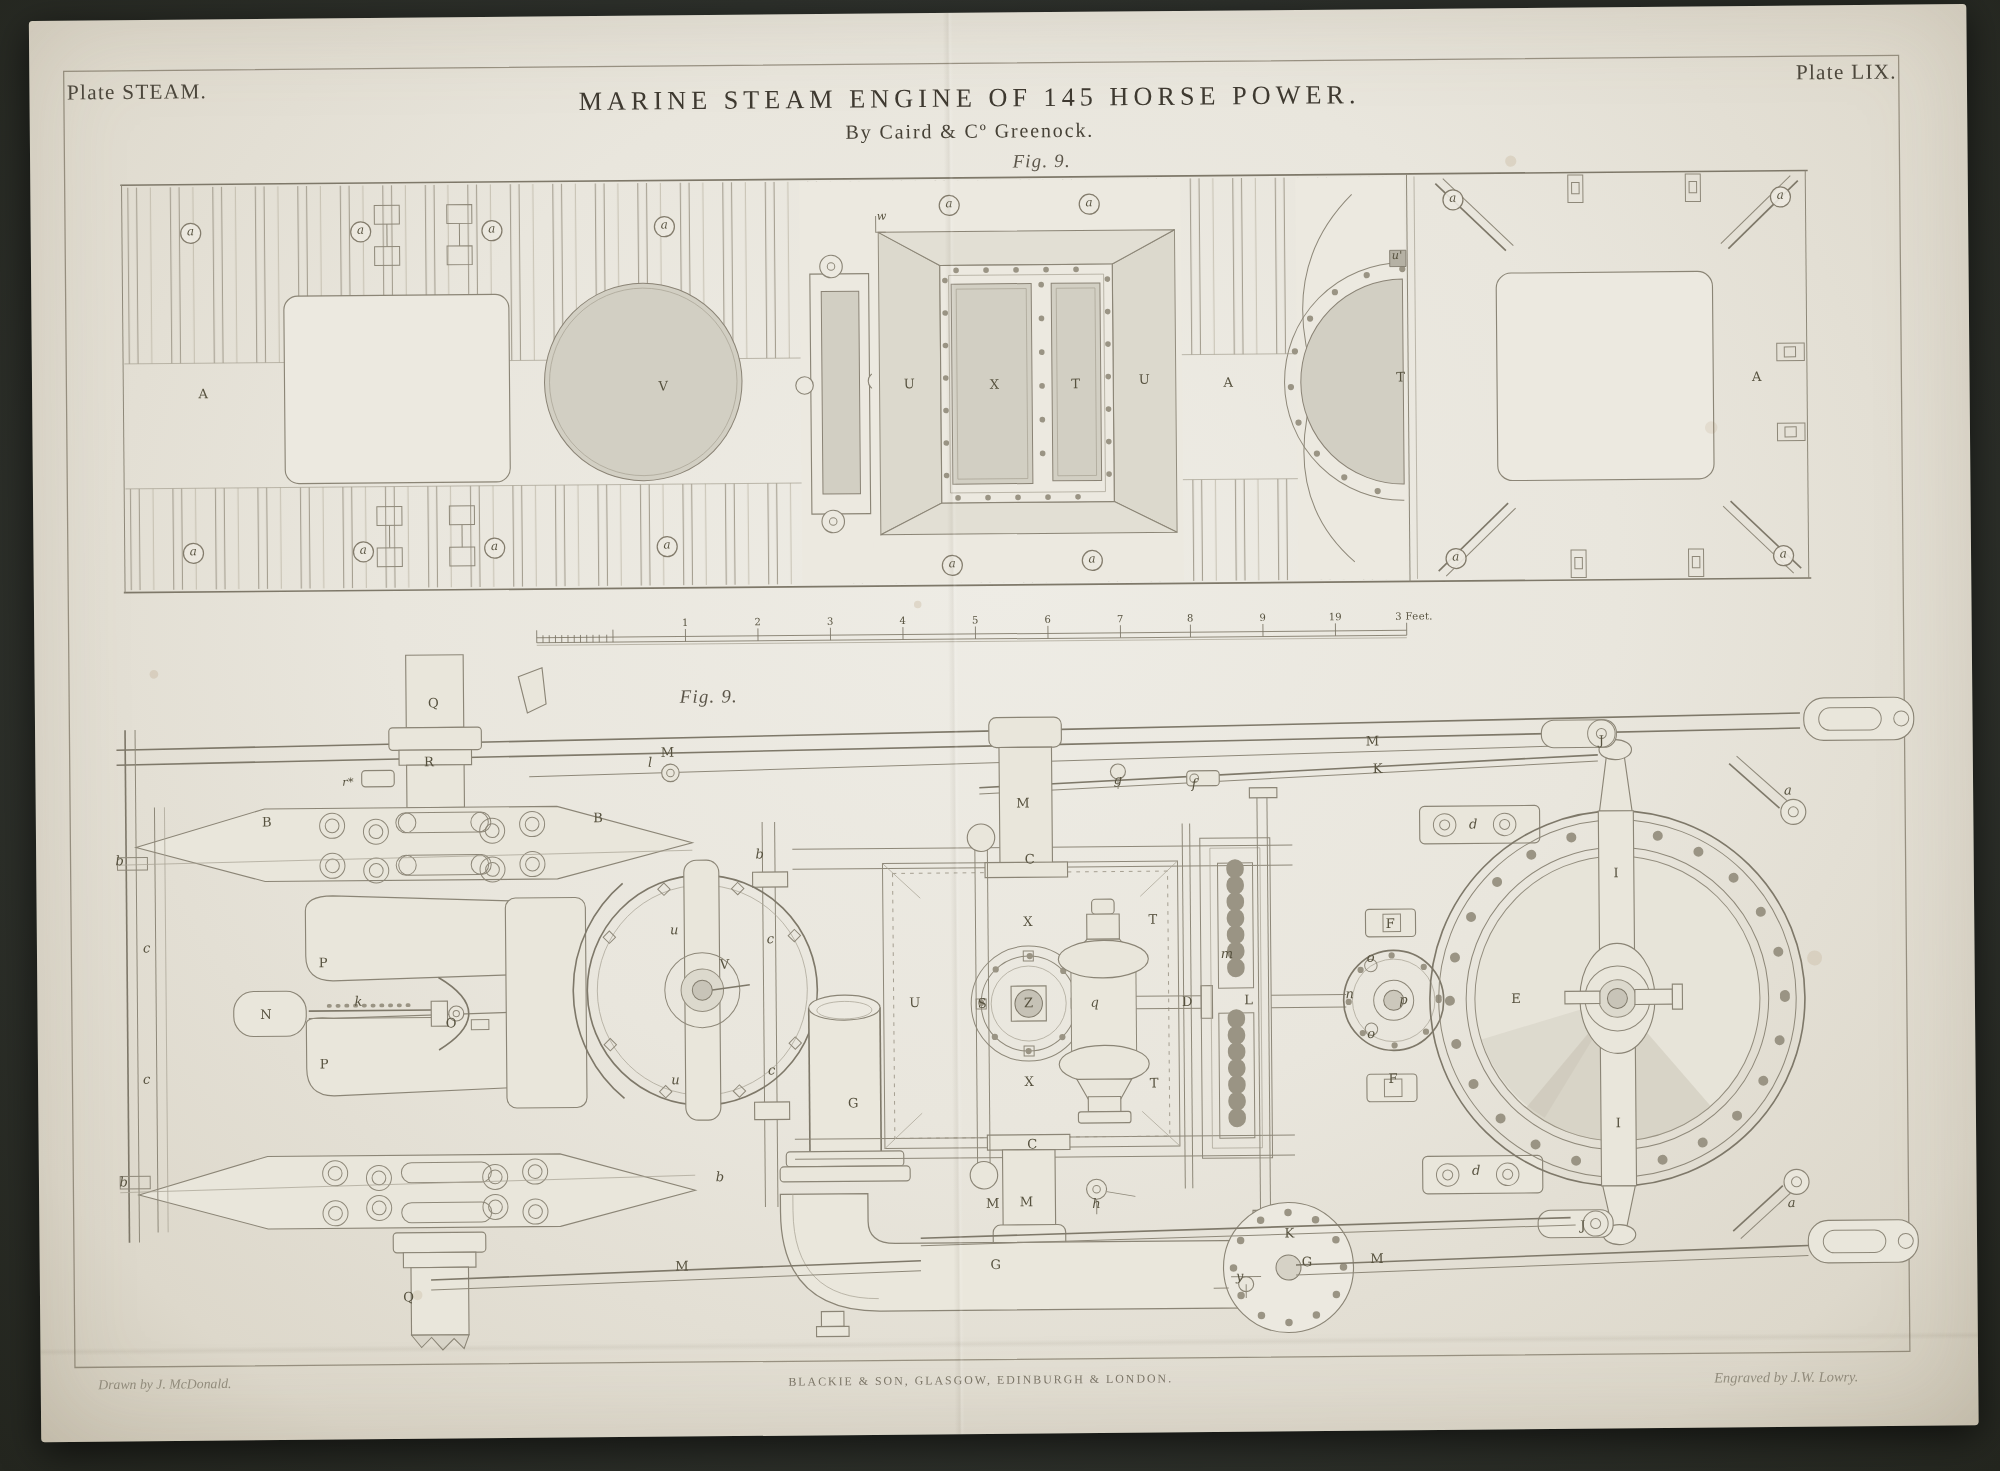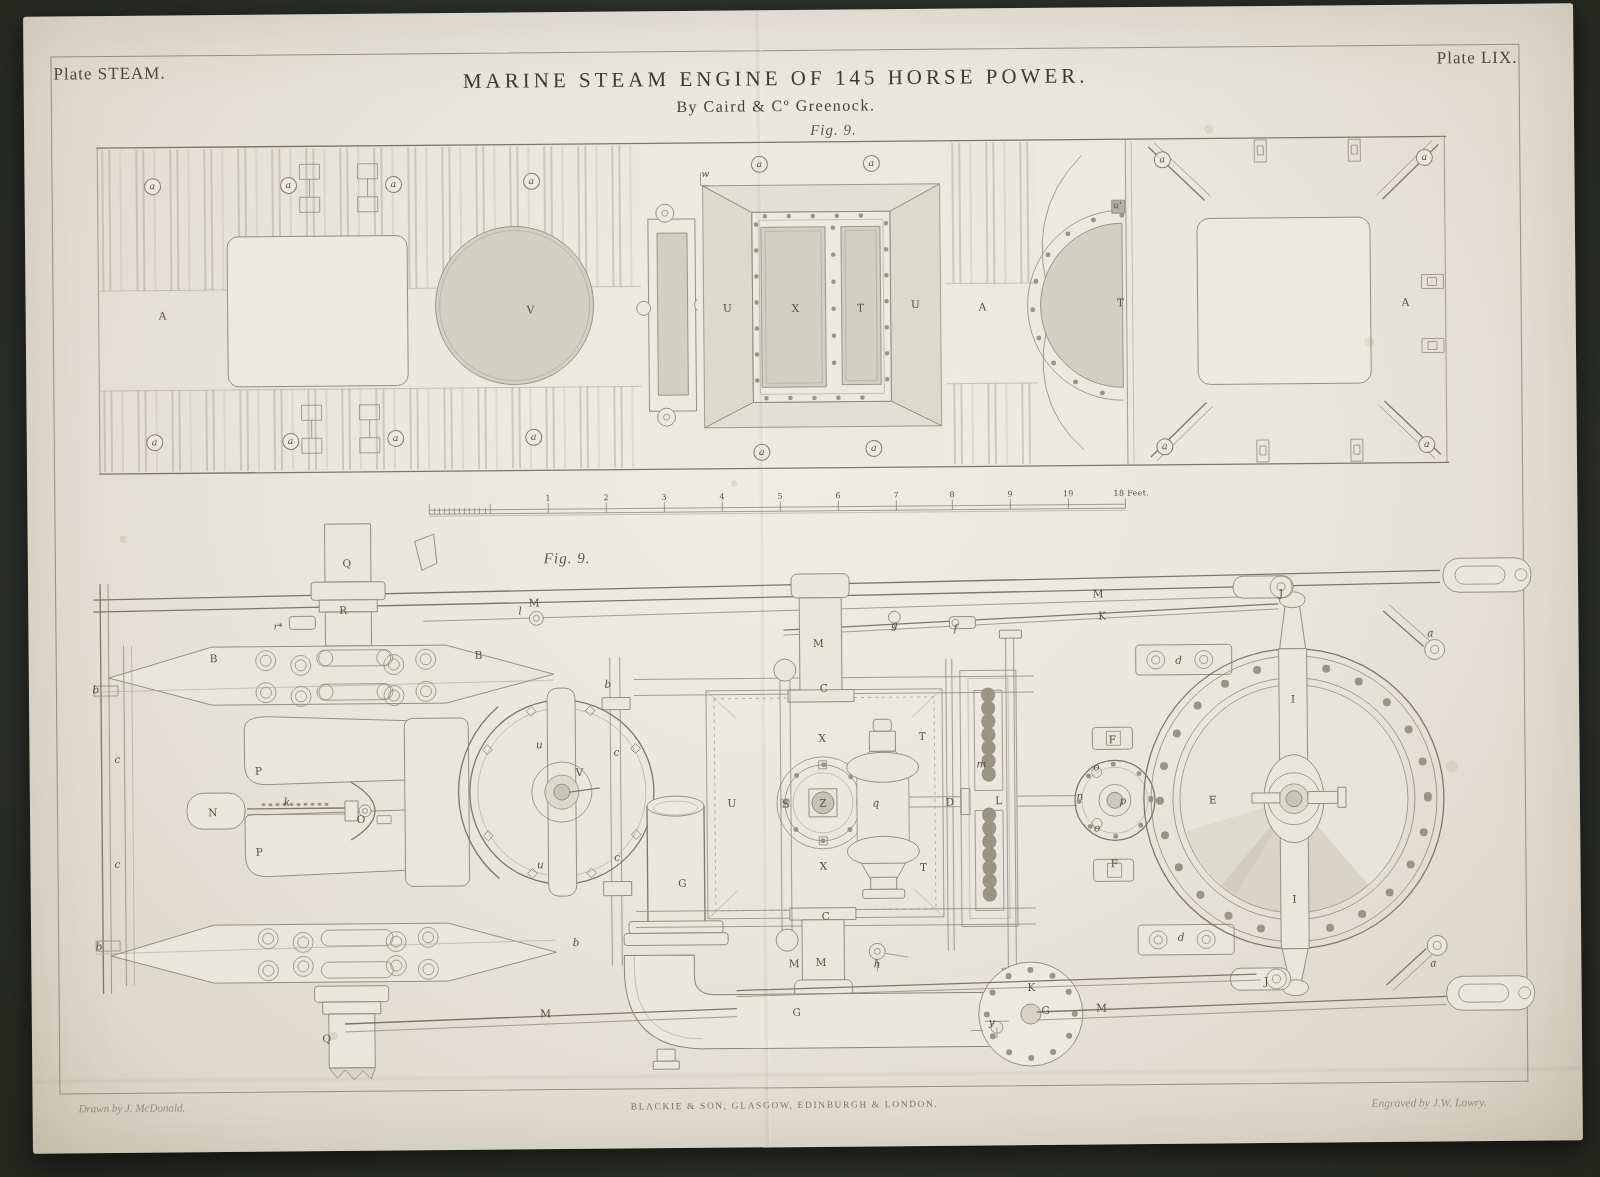--- a/index.html
+++ b/index.html
@@ -584,21 +584,21 @@
       <span class="lbl" style="font-size: 8px; left: 521px; top: 486px;">1</span>
       <span class="lbl" style="font-size: 8px; left: 579px; top: 486px;">2</span>
       <span class="lbl" style="font-size: 8px; left: 637px; top: 486px;">3</span>
       <span class="lbl" style="font-size: 8px; left: 695px; top: 486px;">4</span>
       <span class="lbl" style="font-size: 8px; left: 753px; top: 486px;">5</span>
       <span class="lbl" style="font-size: 8px; left: 811px; top: 486px;">6</span>
       <span class="lbl" style="font-size: 8px; left: 869px; top: 486px;">7</span>
       <span class="lbl" style="font-size: 8px; left: 925px; top: 486px;">8</span>
       <span class="lbl" style="font-size: 8px; left: 983px; top: 486px;">9</span>
       <span class="lbl" style="font-size: 8px; left: 1041px; top: 486px;">19</span>
-      <span class="lbl" style="font-size: 8px; left: 1104px; top: 486px;">18 Feet.</span>
+      <span class="lbl" style="font-size: 8px; left: 1104px; top: 486px;">3 Feet.</span>
     </div>
 
   <div class="credit italic" style="left:46px;top:1086px;font-style:italic;">Drawn by J. McDonald.</div>
   <div class="credit pub" style="left:0;top:1090px;width:1504px;text-align:center;">BLACKIE &amp; SON, GLASGOW, EDINBURGH &amp; LONDON.</div>
   <div class="credit italic" style="right:96px;top:1092px;font-size:11.5px;">Engraved by J.W. Lowry.</div>
 
   <div class="crease-v" style="left:731px;"></div>
   <div class="crease-h" style="top:1062px;"></div>
   <div class="fox" style="left:1180px;top:118px;width:9px;height:9px;background:rgba(150,110,60,0.14);"></div>
   <div class="fox" style="left:1416px;top:756px;width:12px;height:12px;background:rgba(150,110,60,0.12);"></div>

